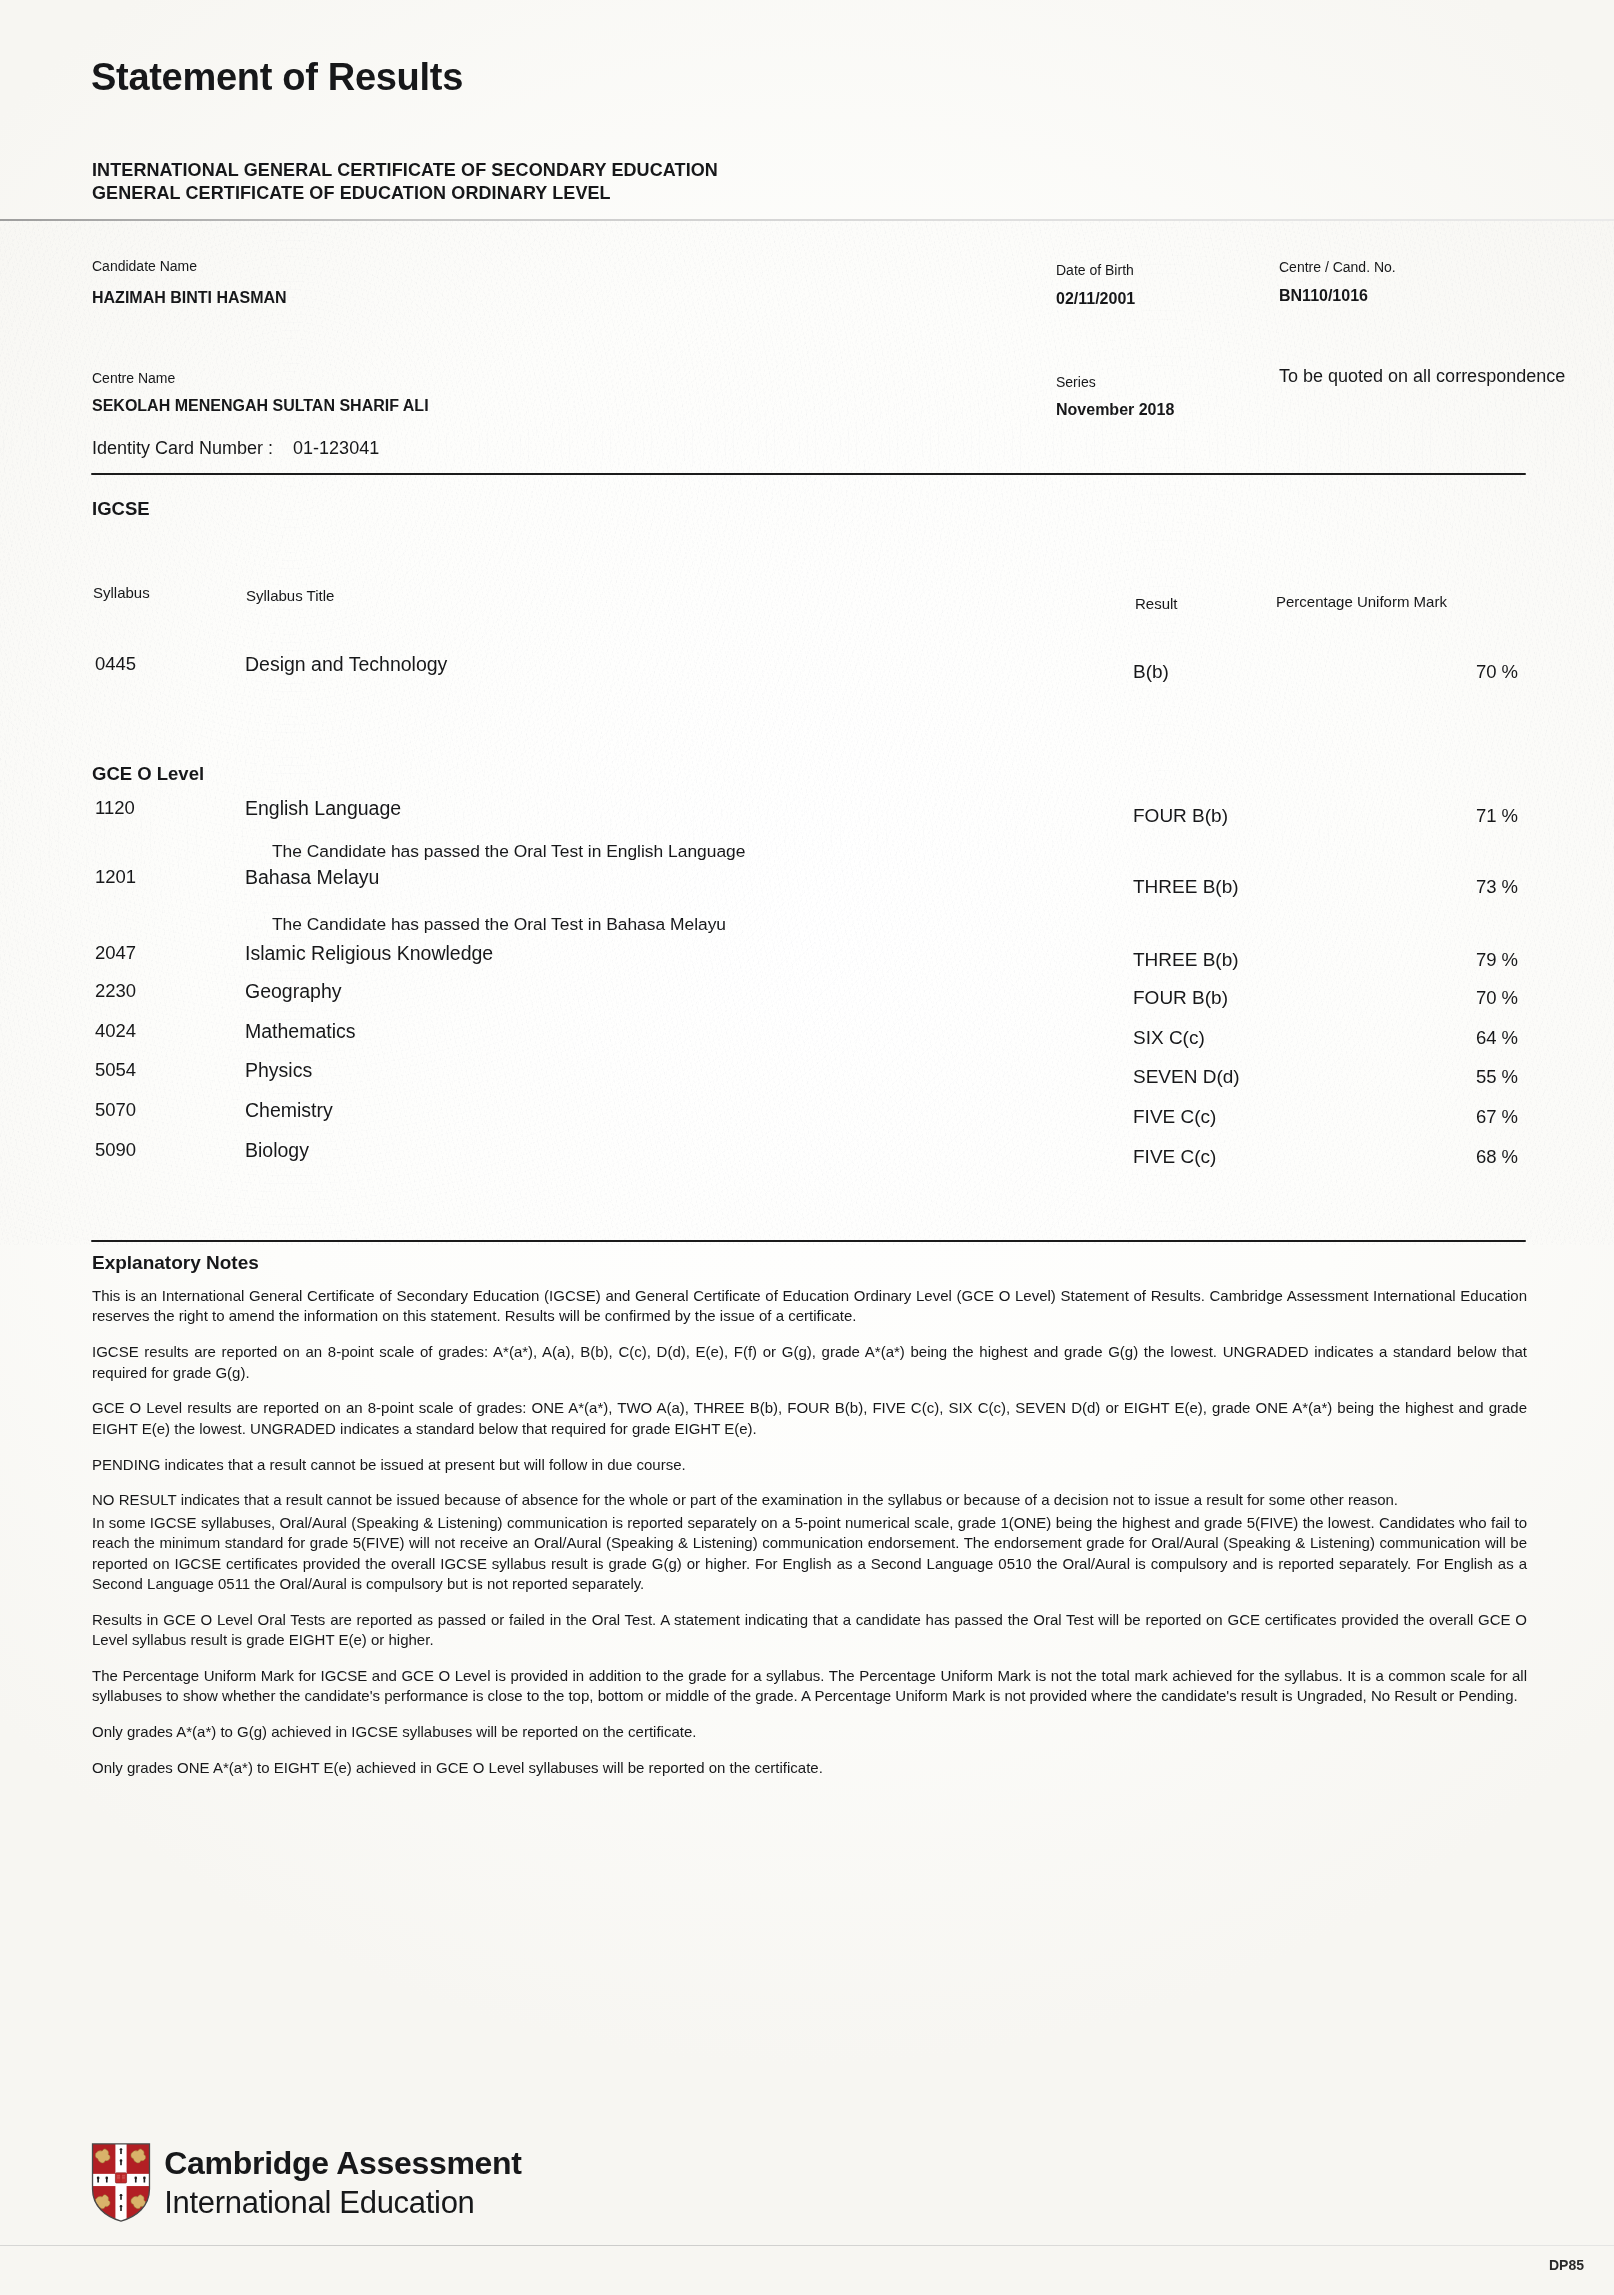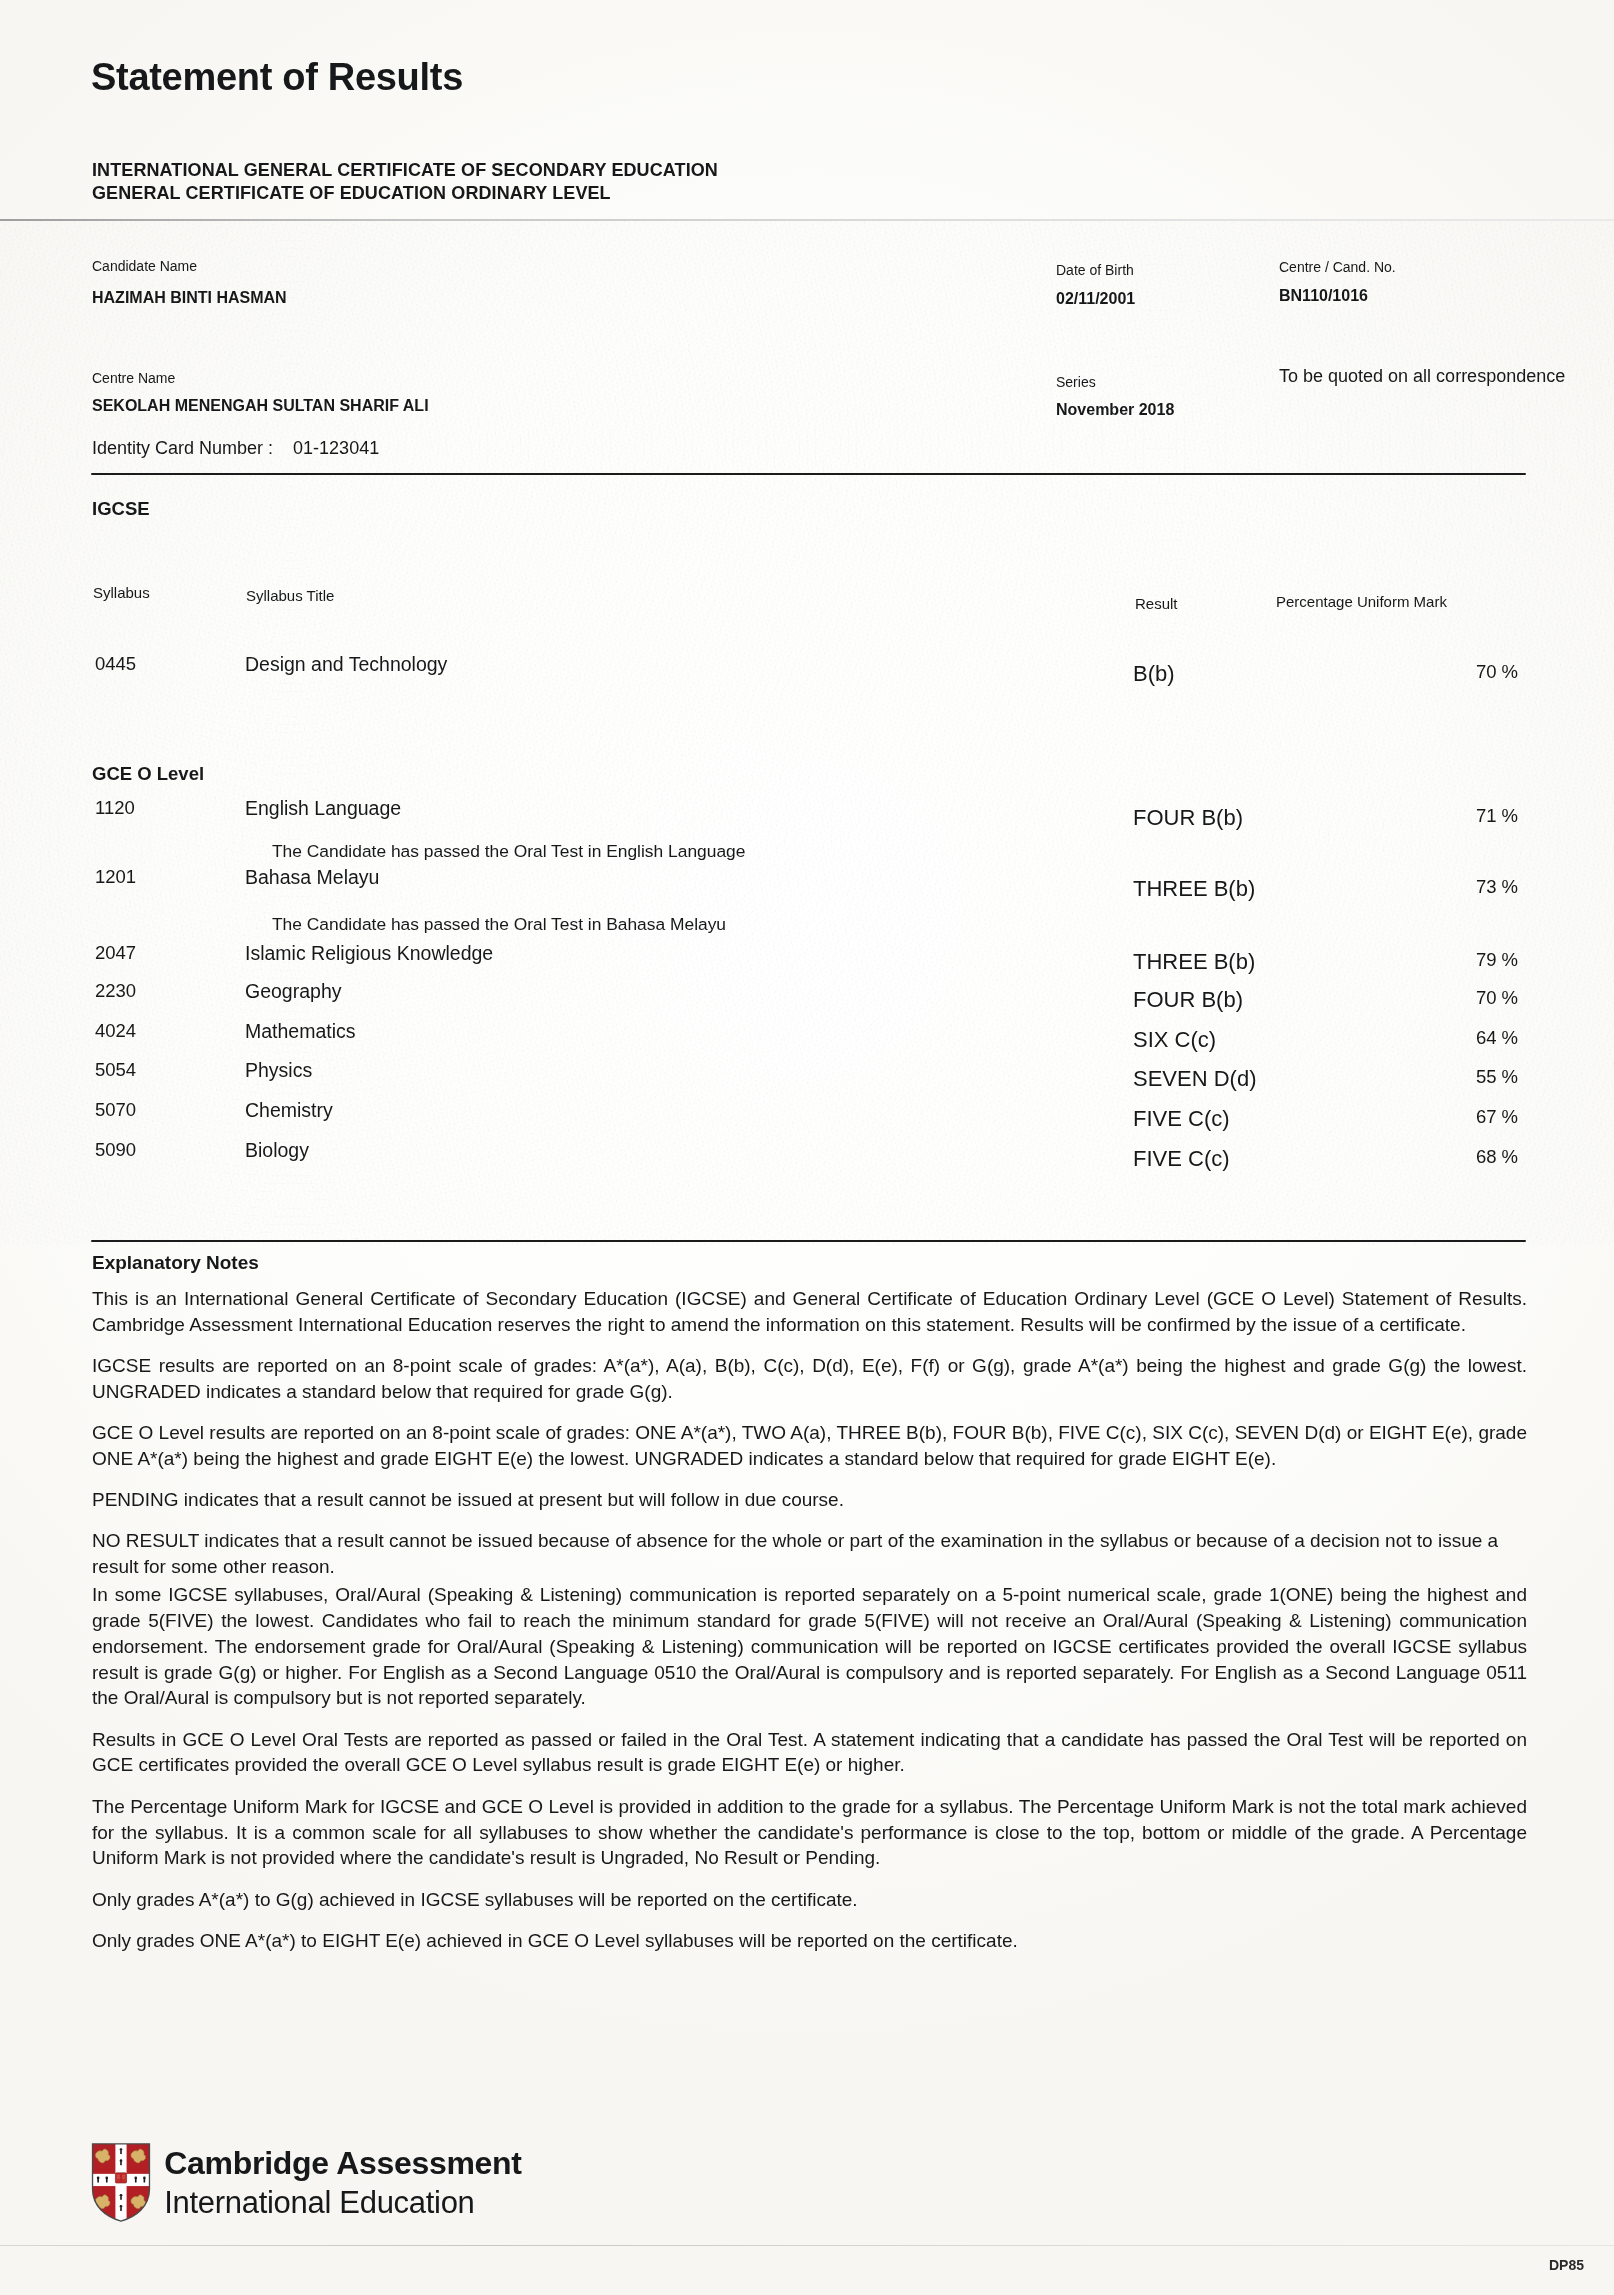--- a/index.html
+++ b/index.html
@@ -84,30 +84,30 @@
 
   .col-head{position:absolute;font-size:15px;}
   #head-syllabus{left:93px;top:584px;}
   #head-title{left:246px;top:587px;}
   #head-result{left:1135px;top:595px;}
   #head-pum{left:1276px;top:593px;}
 
   .res-row{position:absolute;left:0;width:1615px;height:20.5px;}
   .res-row .code{position:absolute;left:95px;font-size:18.5px;}
   .res-row .title{position:absolute;left:245px;font-size:19.5px;}
-  .res-row .result{position:absolute;left:1133px;font-size:22px;}
+  .res-row .result{position:absolute;left:1133px;font-size:19px;}
   .res-row .pum{position:absolute;left:1456px;width:82px;text-align:center;font-size:18.5px;}
   .oral-note{position:absolute;left:272px;font-size:17.4px;}
 
   
   #notes-heading{position:absolute;left:92px;top:1252px;font-size:19px;font-weight:bold;}
   #notes-body{position:absolute;left:92px;top:1286px;width:1435px;}
   #notes-body p{
     margin:0 0 15.4px 0;
-    font-size:19px;line-height:1.36;
+    font-size:15px;line-height:1.36;
     text-align:justify;text-justify:inter-word;
   }
   #notes-body p.nojust{text-align:left;}
 
   
   #footer-logo{position:absolute;left:91px;top:2142px;display:flex;align-items:center;}
   #crest{width:60px;height:81px;margin-right:13.3px;}
   #logo-text{line-height:1.0;}
   #logo-line1{font-size:32px;font-weight:bold;letter-spacing:-0.3px;}
   #logo-line2{font-size:31px;font-weight:400;letter-spacing:-0.3px;margin-top:7.2px;}

